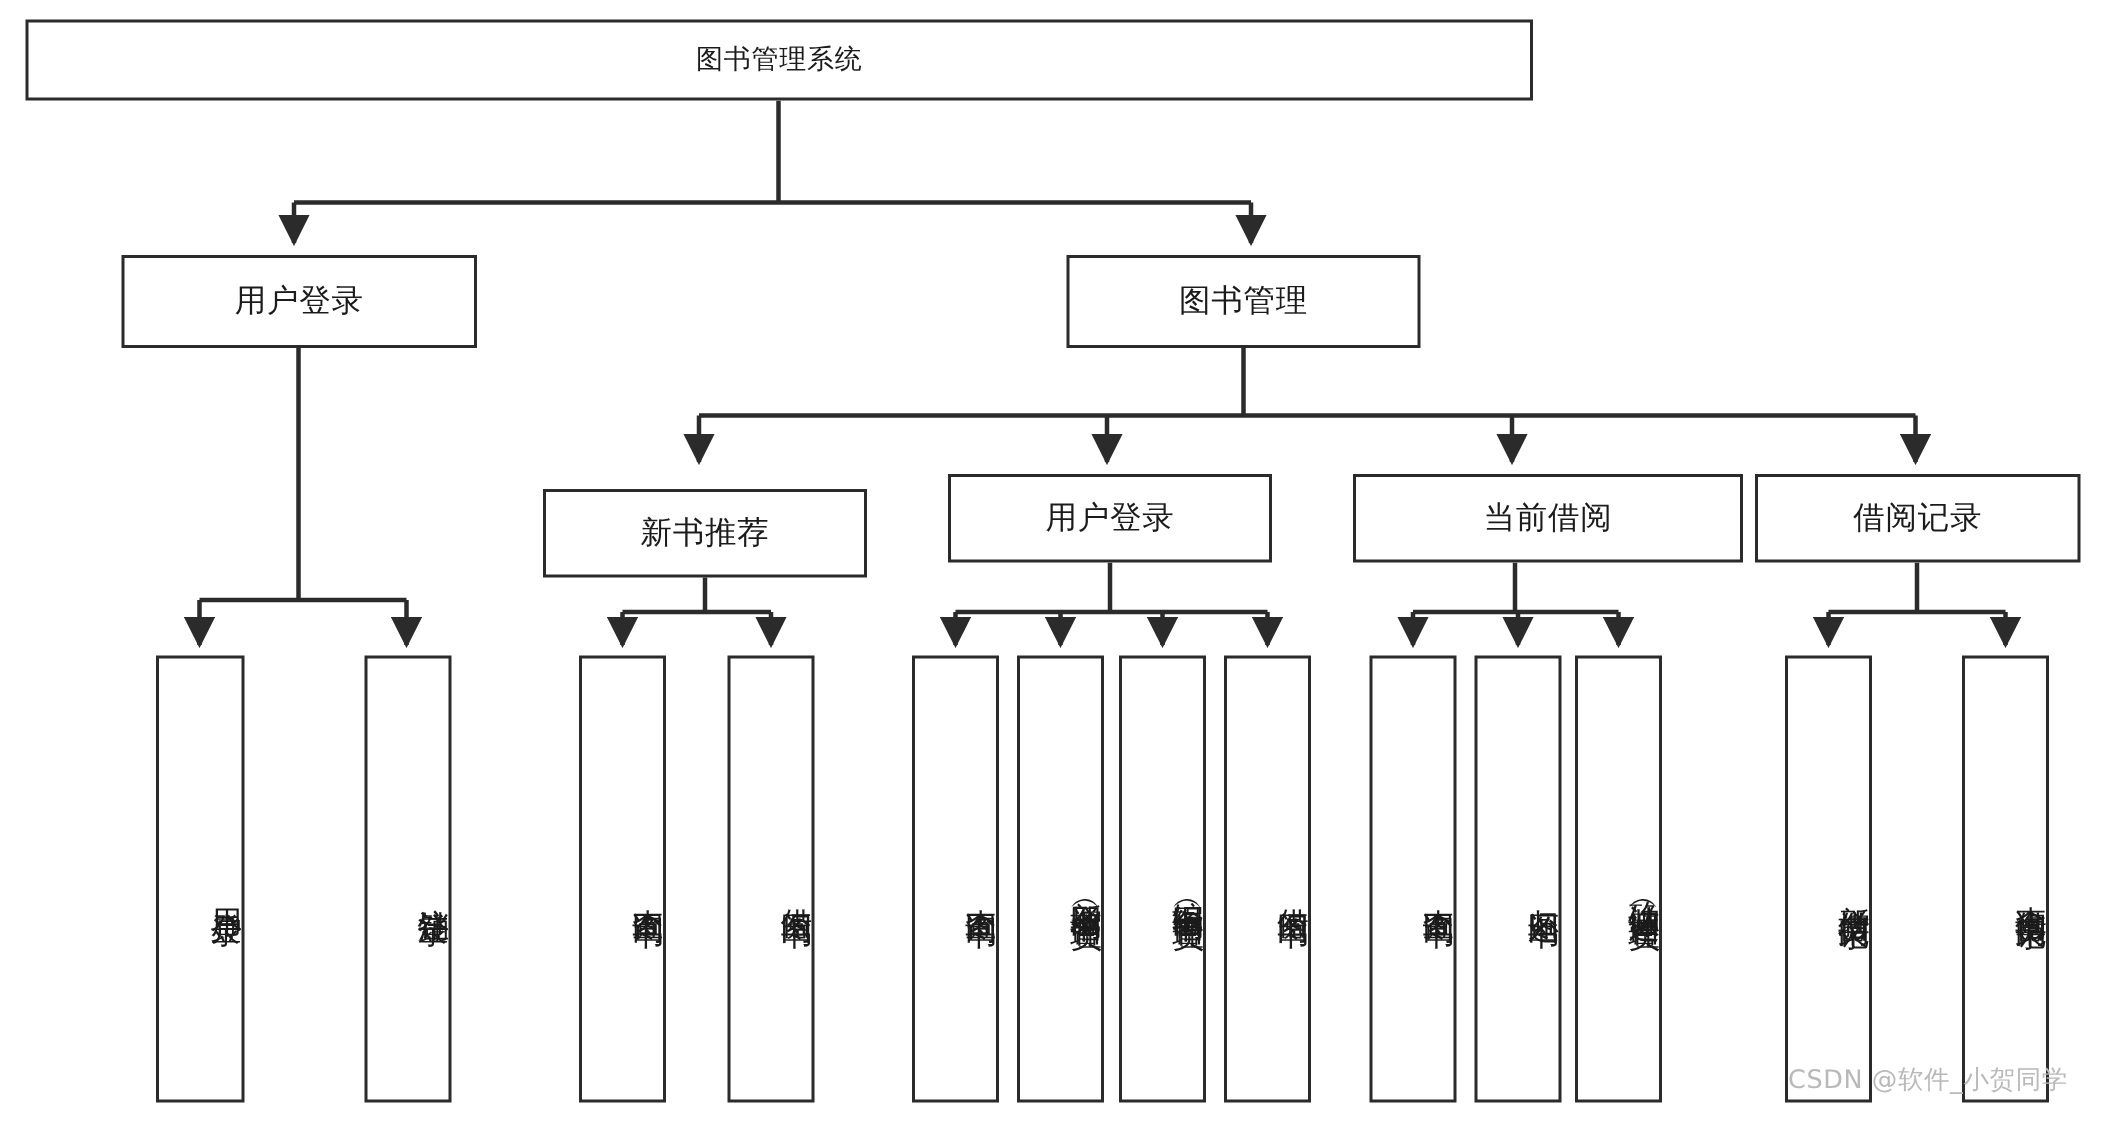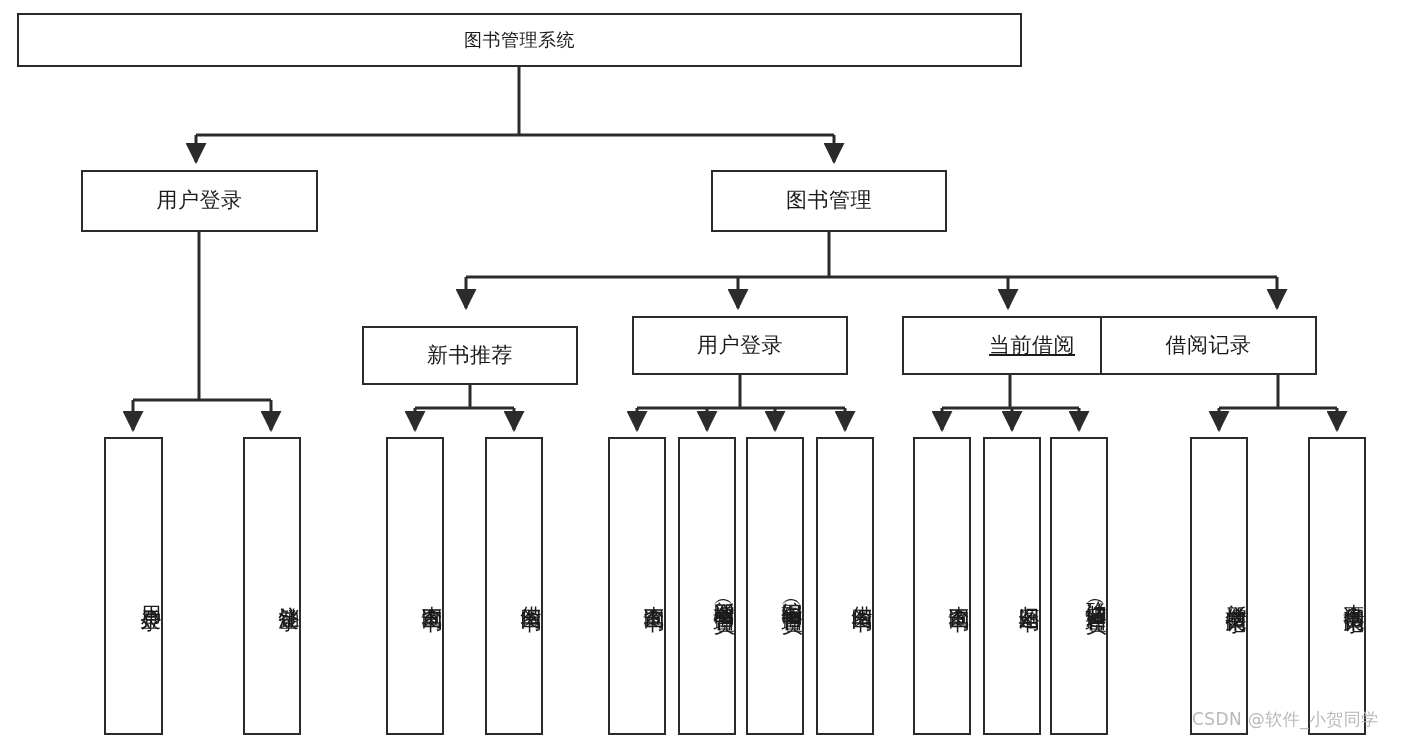--- a/index.html
+++ b/index.html
@@ -121,24 +121,24 @@
   <div class="node h-node" style="left:711px;top:170px;width:236px;height:62px;align-items:center;">
     <span class="lbl">图书管理</span>
   </div>
 
   <div class="node h-node" style="left:362px;top:326px;width:216px;height:59px;">
     <span class="lbl">新书推荐</span>
   </div>
   <div class="node h-node" style="left:632px;top:316px;width:216px;height:59px;">
     <span class="lbl">用户登录</span>
   </div>
-  <div class="node h-node" style="left:902px;top:316px;width:260px;height:59px;text-decoration:underline;">
+  <div class="node h-node" style="left:902px;top:316px;width:260px;height:59px;">
     <span class="lbl">当前借阅</span>
   </div>
-  <div class="node h-node" style="left:1100px;top:316px;width:217px;height:59px;">
+  <div class="node h-node" style="left:1170px;top:316px;width:217px;height:59px;">
     <span class="lbl">借阅记录</span>
   </div>
 
   <div class="node v-node" style="left:104px;top:437px;width:59px;height:298px;">
     <span class="lbl">用户登录</span>
   </div>
   <div class="node v-node" style="left:243px;top:437px;width:58px;height:298px;">
     <span class="lbl">注销登录</span>
   </div>
 

